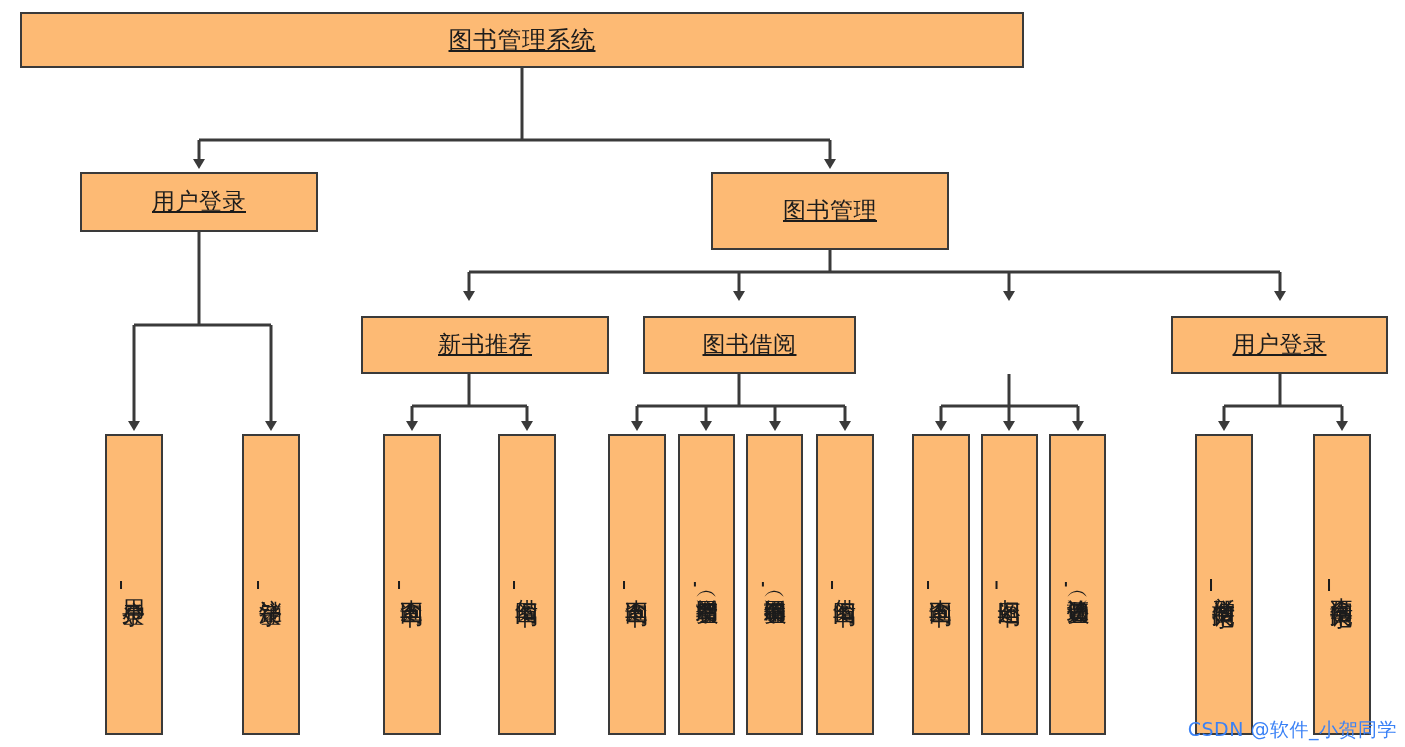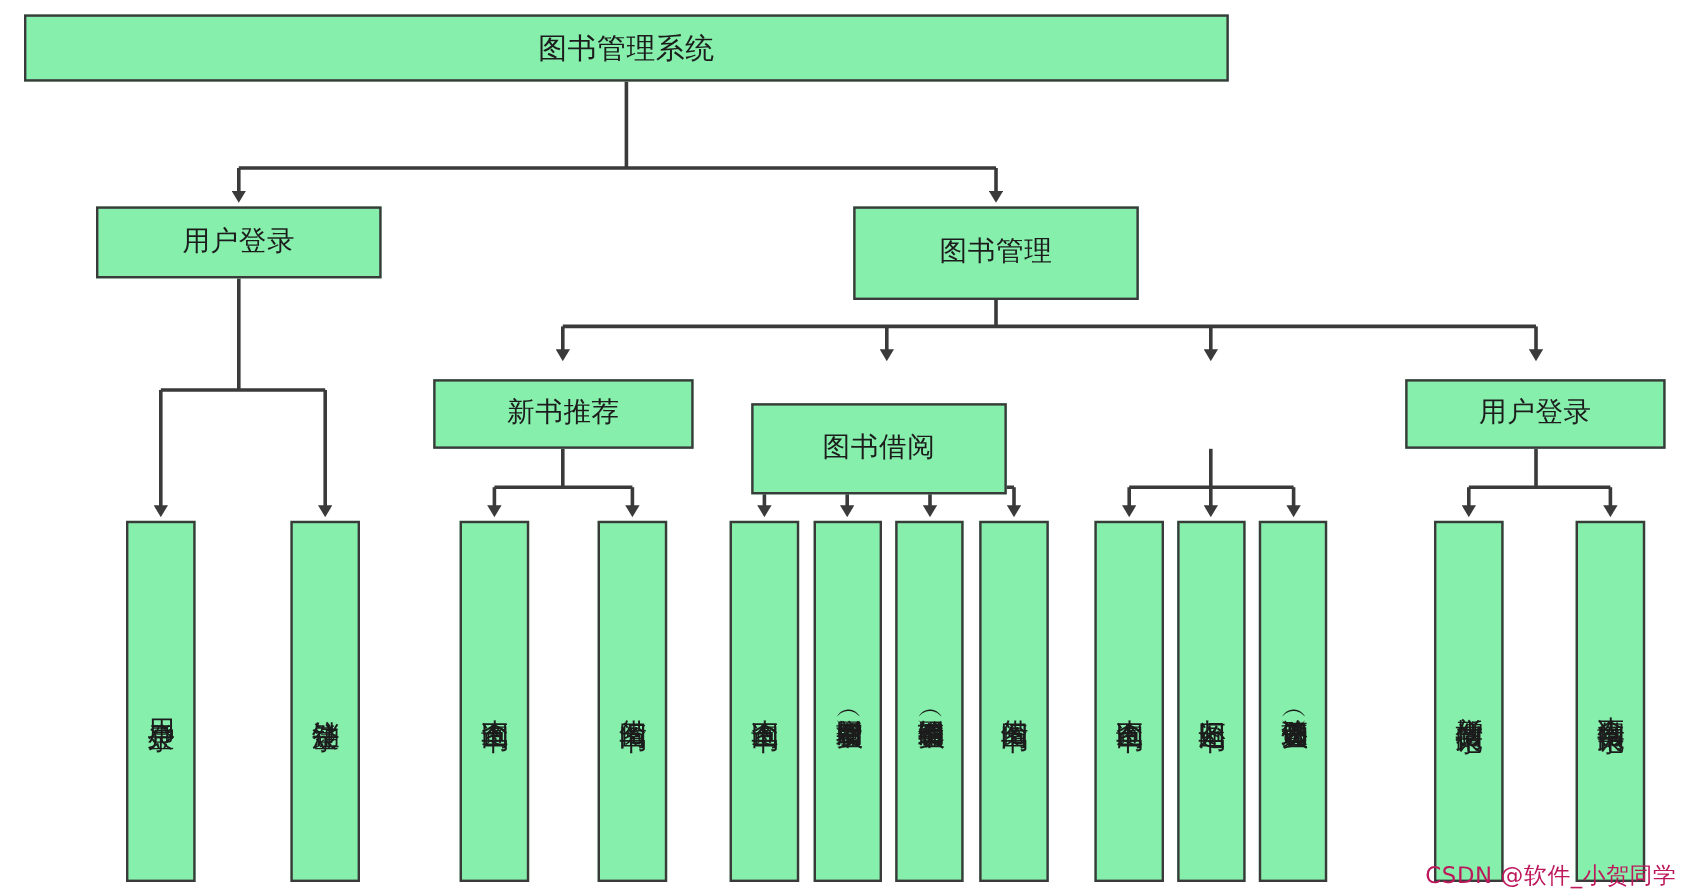--- a/index.html
+++ b/index.html
@@ -23,26 +23,27 @@
     left: 0;
     top: 0;
     width: 1405px;
     height: 747px;
     pointer-events: none;
   }
   .node {
     position: absolute;
     box-sizing: border-box;
     border: 2.5px solid #3a3a3a;
-    background: #86efac;
+    background: #fdba74;
     display: flex;
     align-items: center;
     justify-content: center;
     color: #1c1c1c;
     z-index: 2;
+    text-decoration: underline;
   }
   .node-label {
     display: block;
     text-align: center;
     line-height: 1.18;
     white-space: nowrap;
   }
   
   .node.horiz .node-label {
     font-size: 23px;
@@ -66,21 +67,21 @@
   }
   .node.vert.tight .node-label {
     font-size: 22px;
     letter-spacing: 0.5px;
   }
   #watermark {
     position: absolute;
     right: 8px;
     bottom: 4px;
     font-size: 19px;
-    color: #be185d;
+    color: #3b82f6;
     letter-spacing: 0.5px;
     z-index: 5;
     white-space: nowrap;
     font-family: "DejaVu Sans", "Liberation Sans", sans-serif;
   }
 </style>
 </head>
 <body>
 
 <div id="canvas">
@@ -139,24 +140,24 @@
     <span class="node-label">图书管理系统</span>
   </div>
 
   <div class="node horiz" style="left:80px; top:172px; width:238px; height:60px;">
     <span class="node-label">用户登录</span>
   </div>
   <div class="node horiz" style="left:711px; top:172px; width:238px; height:78px;">
     <span class="node-label">图书管理</span>
   </div>
 
-  <div class="node horiz" style="left:361px; top:316px; width:217px; height:58px;">
+  <div class="node horiz" style="left:361px; top:316px; width:248px; height:58px;">
     <span class="node-label">新书推荐</span>
   </div>
-  <div class="node horiz" style="left:626px; top:316px; width:213px; height:76px;margin-top:20px;">
+  <div class="node horiz" style="left:643px; top:316px; width:213px; height:58px;">
     <span class="node-label">图书借阅</span>
   </div>
   <div class="node horiz" style="left:1171px; top:316px; width:217px; height:58px;">
     <span class="node-label">用户登录</span>
   </div>
 
   <div class="node vert" style="left:105px; top:434px; width:58px; height:301px;">
     <span class="node-label">用户登录</span>
   </div>
   <div class="node vert" style="left:242px; top:434px; width:58px; height:301px;">

